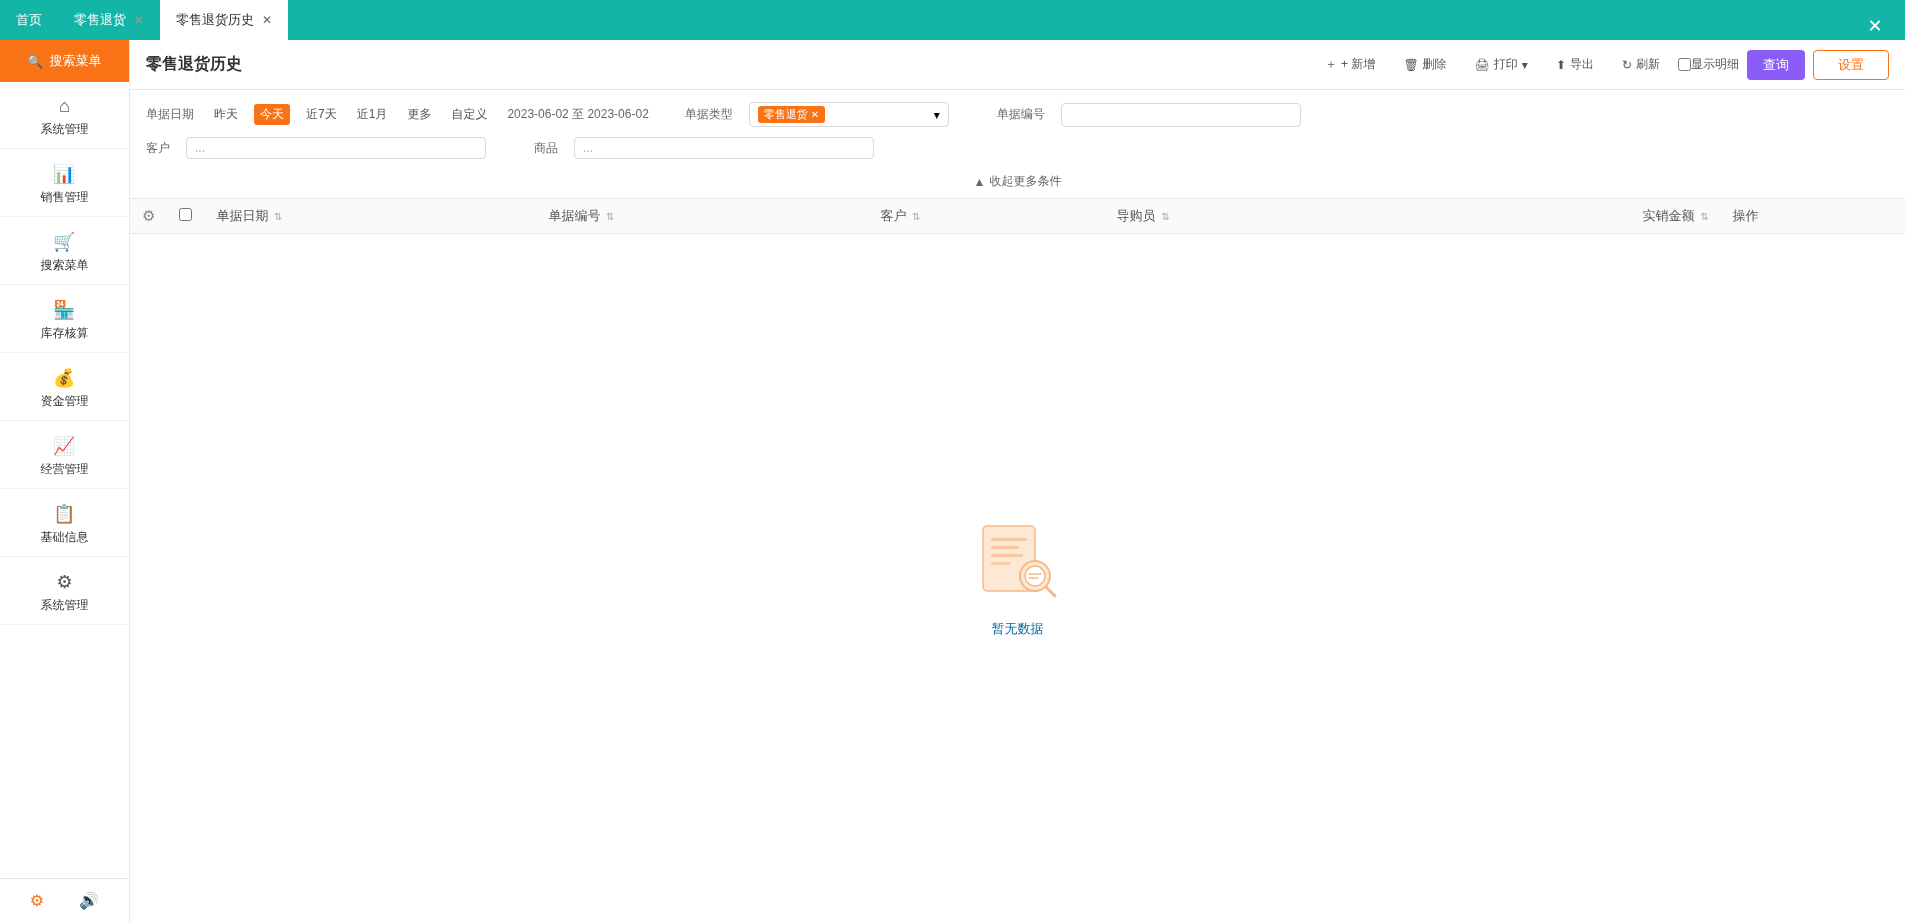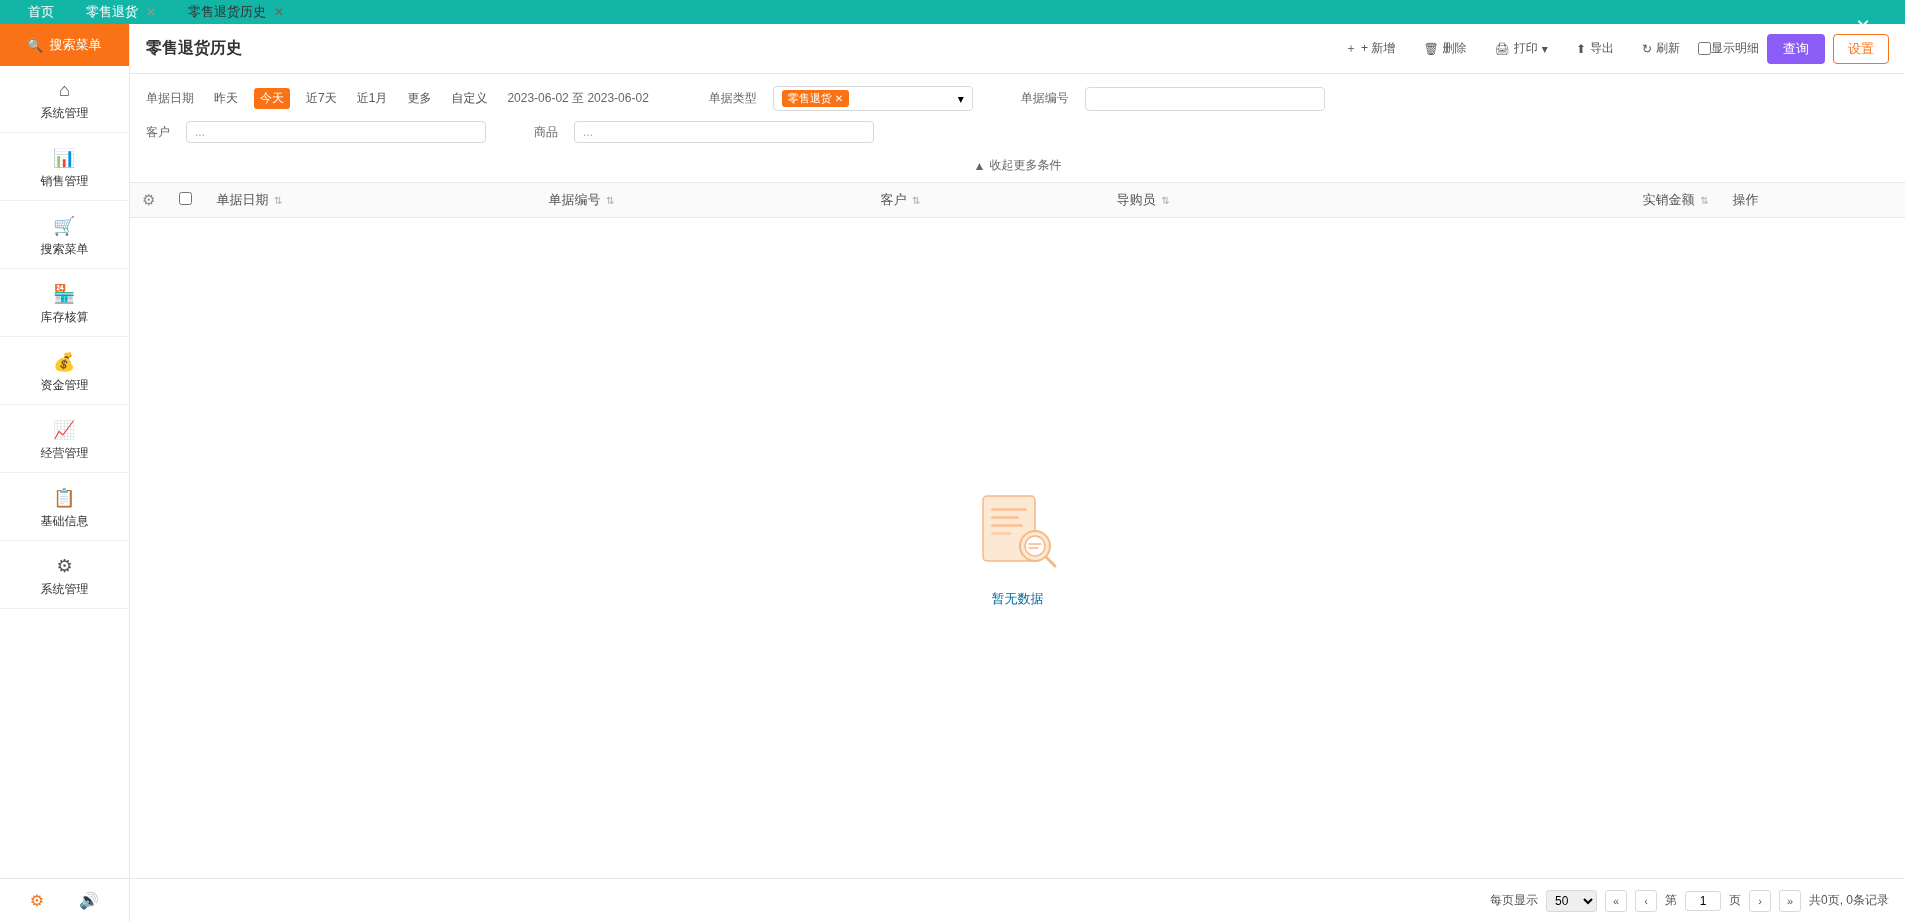--- a/index.html
+++ b/index.html
@@ -1,24 +1,24 @@
 <!DOCTYPE html>
 <html><head>
   <meta charset="utf-8">
   <style>
     * { box-sizing: border-box; margin: 0; padding: 0; font-family: 'Microsoft YaHei', Arial, sans-serif; }
     body { width: 1905px; height: 922px; overflow: hidden; background: #f5f5f5; display: flex; flex-direction: column; }
 
     
     .top-bar {
-      height: 24px;
+      height: 40px;
       background: #13b5a6;
       display: flex;
-      align-items: flex-start;
-      padding: 12px;
+      align-items: flex-end;
+      padding: 0;
       flex-shrink: 0;
     }
     .top-bar-tabs {
       display: flex;
       align-items: stretch;
       height: 100%;
       flex: 1;
     }
     .tab-item {
       display: flex;
@@ -155,21 +155,21 @@
       padding: 6px 16px;
       font-size: 13px;
       cursor: pointer;
       border: none;
     }
     .btn-settings {
       background: #fff;
       color: #f97316;
       border: 1px solid #f97316;
       border-radius: 4px;
-      padding: 5px 14px;
+      padding: 5px 24px;
       font-size: 13px;
       cursor: pointer;
     }
     .show-detail-wrap {
       display: flex;
       align-items: center;
       font-size: 12px;
       color: #555;
     }
     .show-detail-wrap input[type=checkbox] { cursor: pointer; }
@@ -457,21 +457,21 @@
         <div class="filter-date-options">
           <span class="date-opt">昨天</span>
           <span class="date-opt active">今天</span>
           <span class="date-opt">近7天</span>
           <span class="date-opt">近1月</span>
           <span class="date-opt">更多</span>
           <span class="date-opt">自定义</span>
         </div>
         <span class="date-range">2023-06-02 至 2023-06-02</span>
 
-        <span class="filter-label" style="margin-left:44px;">单据类型</span>
+        <span class="filter-label" style="margin-left:20px;">单据类型</span>
         <div class="filter-select" style="min-width:200px;">
           <span class="tag">
             <span>零售退货</span>
             <span class="x">✕</span>
           </span>
           <span style="flex:1;"></span>
           <span>▾</span>
         </div>
 
         <span class="filter-label" style="margin-left:32px;">单据编号</span>
@@ -551,32 +551,15 @@
             <line x1="73" y1="69" x2="82" y2="78" stroke="#f5b887" stroke-width="3" stroke-linecap="round"></line>
 
             <line x1="56" y1="56" x2="68" y2="56" stroke="#f5b887" stroke-width="1.5" stroke-linecap="round"></line>
             <line x1="56" y1="60" x2="65" y2="60" stroke="#f5b887" stroke-width="1.5" stroke-linecap="round"></line>
           </svg>
           <span>暂无数据</span>
         </div>
       </div>
     </div>
 
-    <div class="pagination-bar">
-      <span>每页显示</span>
-      <select class="page-size-select">
-        <option>50</option>
-        <option>10</option>
-        <option>20</option>
-        <option>100</option>
-      </select>
-      <div class="page-nav-btn">«</div>
-      <div class="page-nav-btn">‹</div>
-      <span>第</span>
-      <input class="page-input" type="text" value="1" style="">
-      <span>页</span>
-      <div class="page-nav-btn">›</div>
-      <div class="page-nav-btn">»</div>
-      <span>共0页, 0条记录</span>
-    </div>
 
   </div>
 </div>
 
 </body></html>

